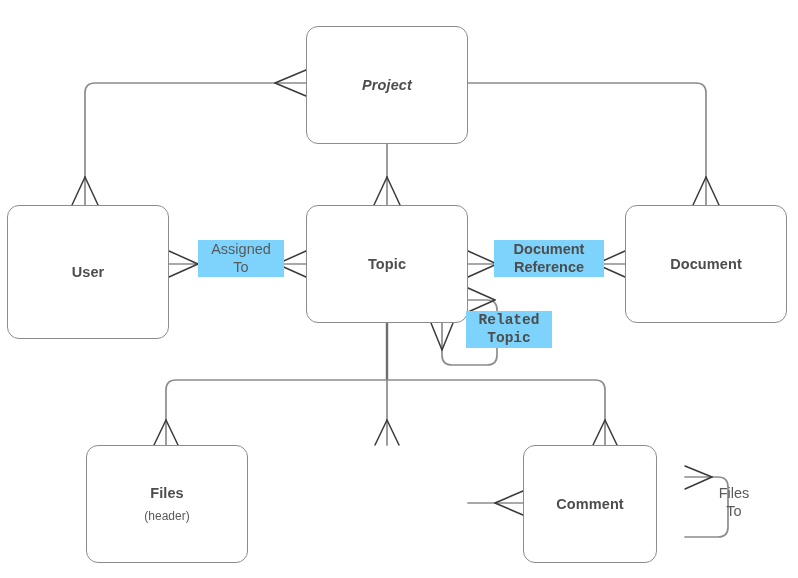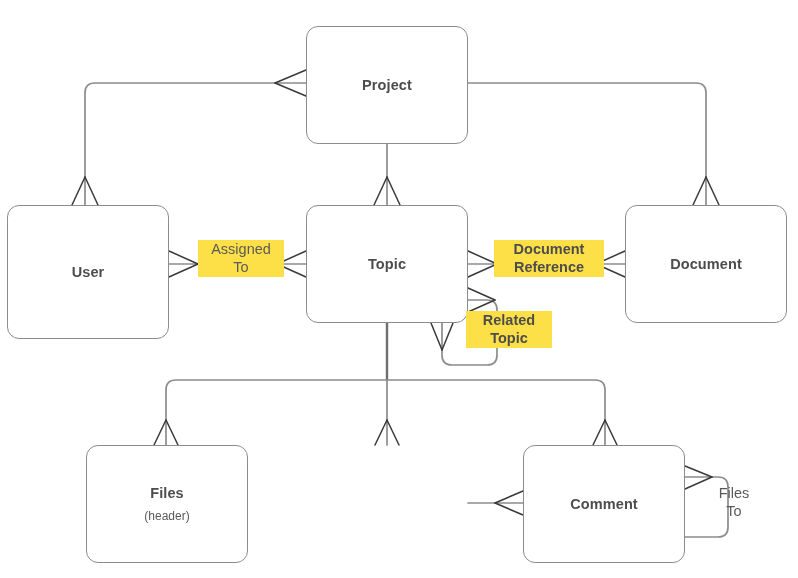--- a/index.html
+++ b/index.html
@@ -47,21 +47,21 @@
   .entity-sub {
     font-size: 12px;
     font-weight: normal;
     color: #5a5a5a;
     line-height: 1.25;
     text-align: center;
   }
   .rel-label {
     position: absolute;
     z-index: 4;
-    background: #fde047;
+    background: #7dd3fc;
     color: #4d4d4d;
     font-size: 14.5px;
     line-height: 1.22;
     text-align: center;
     padding: 1px 3px;
     white-space: pre-line;
   }
   .rel-label.bold {
     font-weight: bold;
   }
@@ -175,21 +175,21 @@
         <path d="M 523 515 L 495 503"></path>
       </g>
 
       <g>
         <path d="M 685 466 L 712 477"></path>
         <path d="M 685 489 L 712 477"></path>
       </g>
     </g>
   </svg>
 
-  <div class="entity" style="left:306px;top:26px;width:162px;height:118px;">
+  <div class="entity" style="left:306px;top:26px;width:162px;height:118px;font-style:italic;">
     <div class="entity-title">Project</div>
   </div>
 
   <div class="entity" style="left:7px;top:205px;width:162px;height:134px;">
     <div class="entity-title">User</div>
   </div>
 
   <div class="entity" style="left:306px;top:205px;width:162px;height:118px;">
     <div class="entity-title">Topic</div>
   </div>
@@ -197,29 +197,29 @@
   <div class="entity" style="left:625px;top:205px;width:162px;height:118px;">
     <div class="entity-title">Document</div>
   </div>
 
   <div class="entity" style="left:86px;top:445px;width:162px;height:118px;gap:6px;">
     <div class="entity-title">Files</div>
     <div class="entity-sub">(header)</div>
   </div>
 
 
-  <div class="entity" style="left:523px;top:445px;width:162px;height:118px;">
+  <div class="entity" style="left:523px;top:445px;width:134px;height:118px;">
     <div class="entity-title">Comment</div>
   </div>
 
   <div class="rel-label regular" style="left:198px;top:240px;width:80px;">Assigned
 To</div>
 
   <div class="rel-label bold" style="left:494px;top:240px;width:104px;">Document
 Reference</div>
 
-  <div class="rel-label bold" style="left:466px;top:311px;width:80px;">Related
+  <div class="rel-label bold" style="left:466px;top:311px;width:80px;font-family:Liberation Mono, monospace;">Related
 Topic</div>
 
   <div class="rel-label regular" style="left:700px;top:484px;width:62px;background:transparent;">Files
 To</div>
 
 </div>
 
 </body></html>

